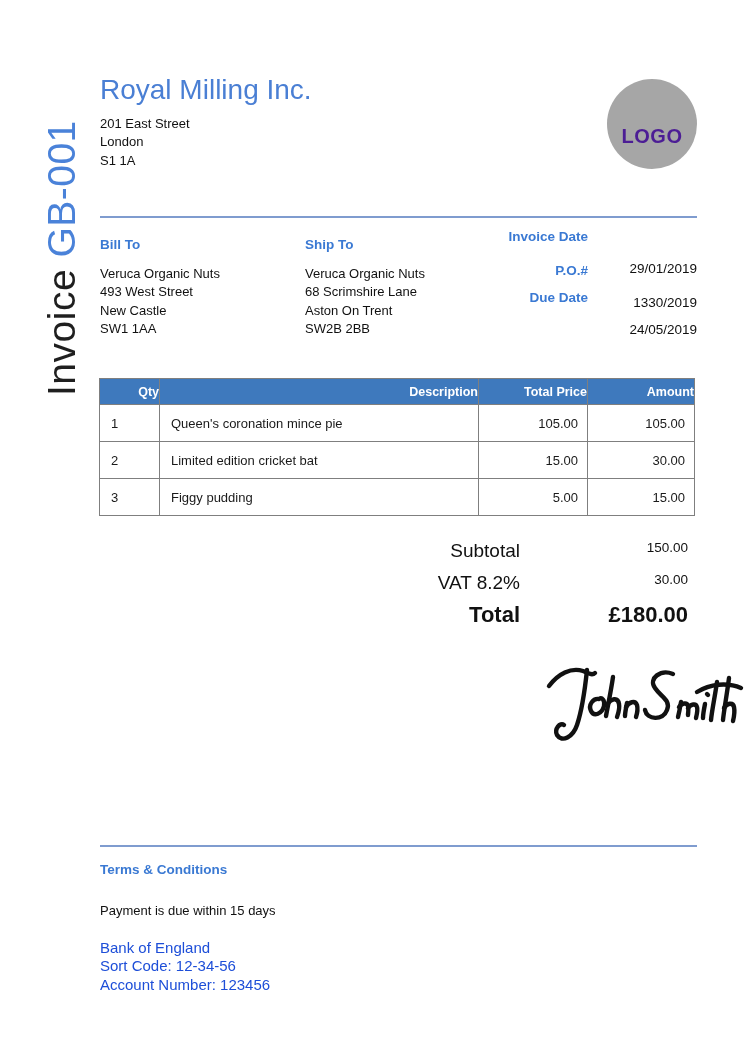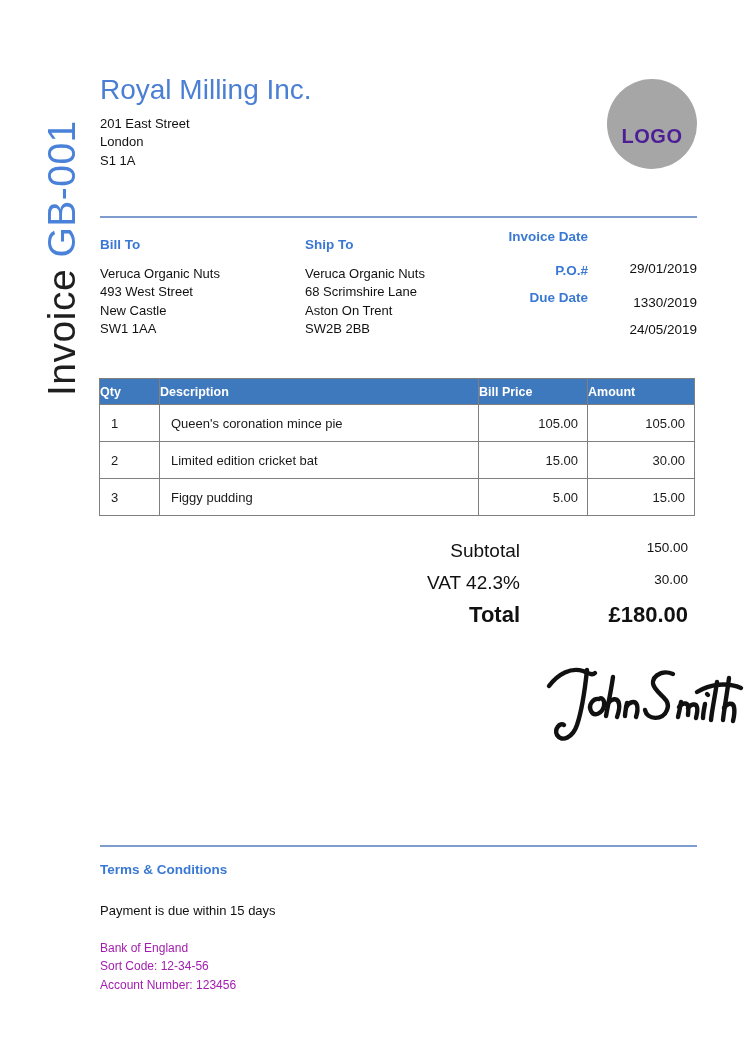--- a/index.html
+++ b/index.html
@@ -87,21 +87,21 @@
     table-layout: fixed;
     width: 595px;
     font-size: 13px;
   }
   .items-table th {
     background: #3e79bd;
     color: #ffffff;
     font-size: 12.5px;
     font-weight: bold;
     height: 26px;
-    text-align: left;
+    text-align: right;
     border: 1px solid #7f7f7f;
   }
   .items-table td {
     height: 37px;
     border: 1px solid #7f7f7f;
     background: #ffffff;
     vertical-align: middle;
   }
   .items-table { border: 1px solid #595959; }
   .col-qty { width: 60px; }
@@ -119,21 +119,21 @@
   .tot-r2 { top: 572px; }
   .tot-r3 { top: 602px; }
   .tot-bold { font-size: 22px; font-weight: bold; }
 
   
   .signature { left: 535px; top: 648px; }
 
   
   .terms-heading { left: 100px; top: 862px; }
   .terms-line1 { left: 100px; top: 903px; font-size: 13px; color: #111; }
-  .bank-lines { left: 100px; top: 939px; font-size: 12px; line-height: 18.3px; color: #a21caf; }
+  .bank-lines { left: 100px; top: 939px; font-size: 15px; line-height: 18.3px; color: #1d4ed8; }
 </style>
 </head>
 <body>
 
 <div class="abs vertical-title">
   <span>Invoice </span><span class="inv-num">GB-001</span>
 </div>
 
 <div class="abs company-name">Royal Milling Inc.</div>
 <div class="abs company-address">
@@ -174,21 +174,21 @@
   <colgroup>
     <col class="col-qty">
       <col class="col-desc">
       <col class="col-price">
       <col class="col-amount">
   </colgroup>
   <thead>
     <tr>
       <th>Qty</th>
       <th>Description</th>
-      <th>Bill Price</th>
+      <th>Total Price</th>
       <th>Amount</th>
     </tr>
   </thead>
   <tbody>
     <tr>
       <td class="cell-qty">1</td>
       <td class="cell-desc">Queen's coronation mince pie</td>
       <td class="cell-num">105.00</td>
       <td class="cell-num">105.00</td>
     </tr>
@@ -202,21 +202,21 @@
       <td class="cell-qty">3</td>
       <td class="cell-desc">Figgy pudding</td>
       <td class="cell-num">5.00</td>
       <td class="cell-num">15.00</td>
     </tr>
   </tbody>
 </table>
 
 <div class="abs tot-label tot-r1">Subtotal</div>
 <div class="abs tot-value tot-r1">150.00</div>
-<div class="abs tot-label tot-r2">VAT 42.3%</div>
+<div class="abs tot-label tot-r2">VAT 8.2%</div>
 <div class="abs tot-value tot-r2">30.00</div>
 <div class="abs tot-label tot-r3 tot-bold">Total</div>
 <div class="abs tot-value tot-r3 tot-bold">£180.00</div>
 
 <svg class="abs signature" width="210" height="100" viewBox="0 0 210 100" fill="none" stroke="#111111" stroke-width="4.4" stroke-linecap="round" stroke-linejoin="round">
   <path d="M14,38 C23,26 36,19 48,23 C53,25 57,28 60,25"></path>
   <path d="M52,22 C50,41 48,59 42,77 C38,89 27,95 22,87 C19,81 25,74 29,77"></path>
   <path d="M64,51 C58,50 53,57 56,63 C59,69 67,66 69,58 C70,52 67,49 64,51"></path>
   <path d="M78,29 C76,43 73,57 71,68"></path>
   <path d="M72,57 C76,50 83,49 84,56 C85,61 83,66 82,69"></path>

